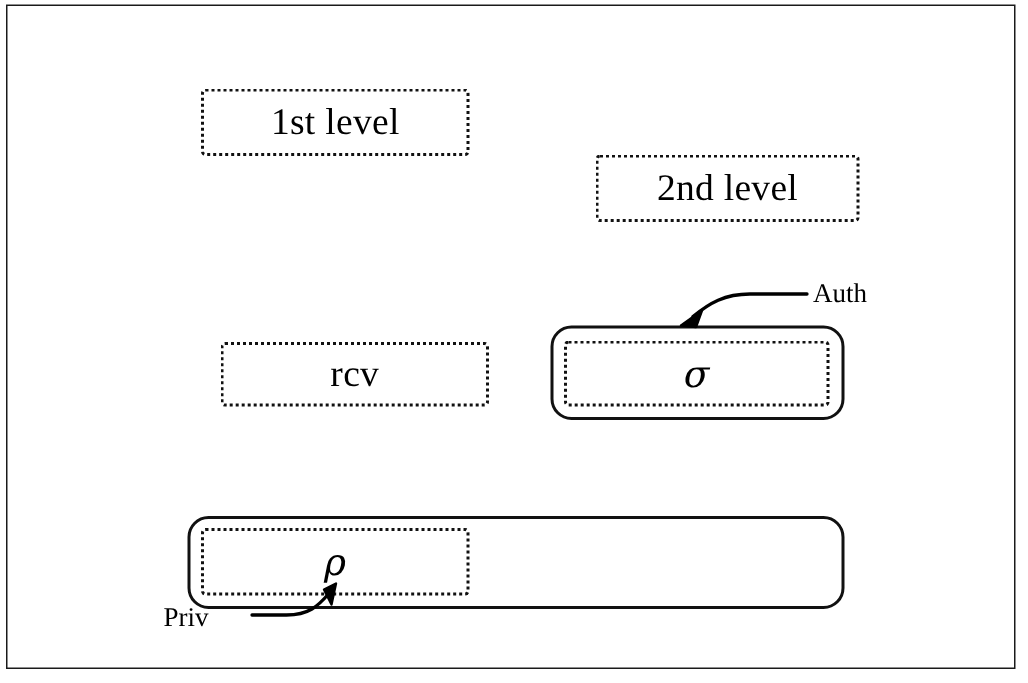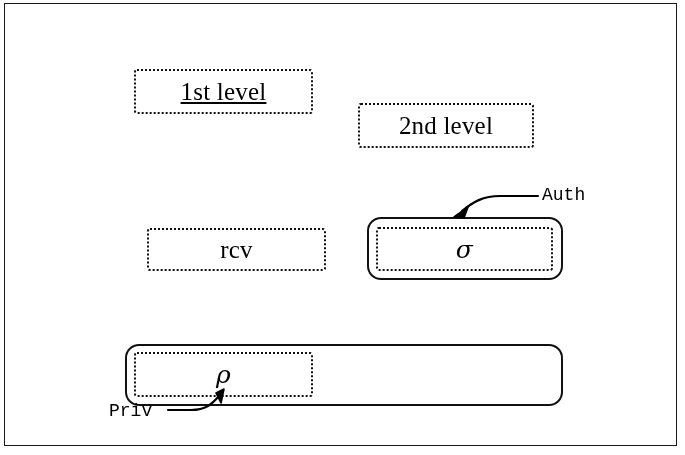--- a/index.html
+++ b/index.html
@@ -56,44 +56,44 @@
   .group-box {
     position: absolute;
     box-sizing: border-box;
     border: 2px solid #111111;
     border-radius: 14px;
     background: transparent;
   }
   
   .callout-label {
     position: absolute;
-    font-family: Liberation Mono, monospace;
+    font-family: Liberation Serif, serif;
     font-size: 18px;
     color: #000000;
     white-space: nowrap;
     line-height: 1;
   }
   .annotation-svg {
     position: absolute;
     overflow: visible;
     pointer-events: none;
   }
 </style>
 </head>
 <body>
 
 <div id="canvas">
 
   <div id="figure-frame">
 
-    <div class="dotted-box" style="left:129px; top:65px; width:179px; height:45px;text-decoration:underline;">
+    <div class="dotted-box" style="left:129px; top:55px; width:179px; height:45px;">
       <span class="box-label">1st level</span>
     </div>
 
-    <div class="dotted-box" style="left:353px; top:99px; width:176px; height:45px;">
+    <div class="dotted-box" style="left:392px; top:99px; width:176px; height:45px;">
       <span class="box-label">2nd level</span>
     </div>
 
     <div class="dotted-box" style="left:142px; top:224px; width:179px; height:43px;">
       <span class="box-label">rcv</span>
     </div>
 
     <div class="group-box" style="left:362px; top:213px; width:196px; height:63px;"></div>
 
     <div class="dotted-box" style="left:371px; top:223px; width:177px; height:44px;">

